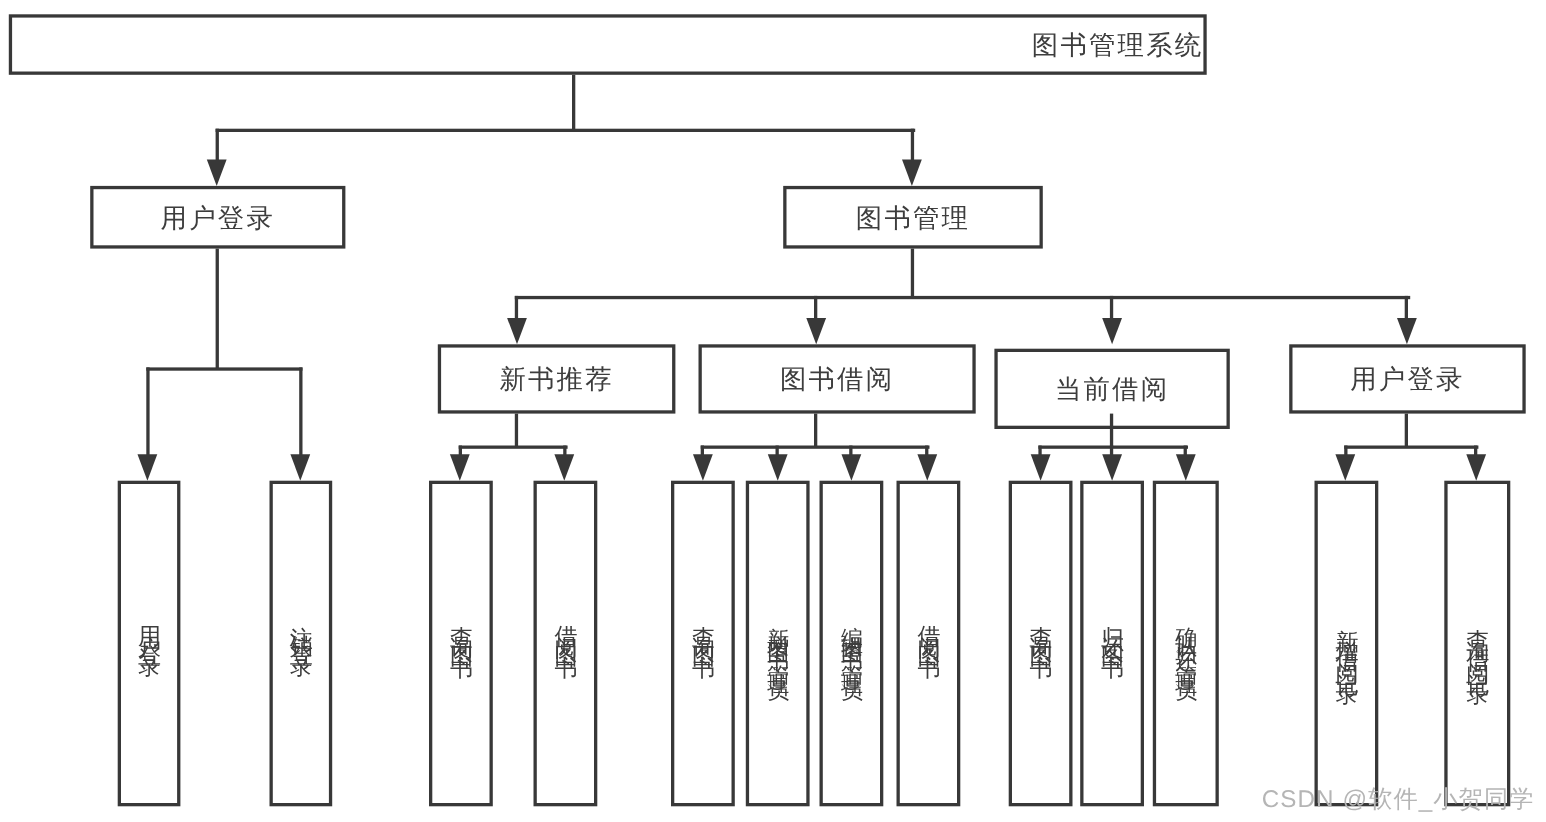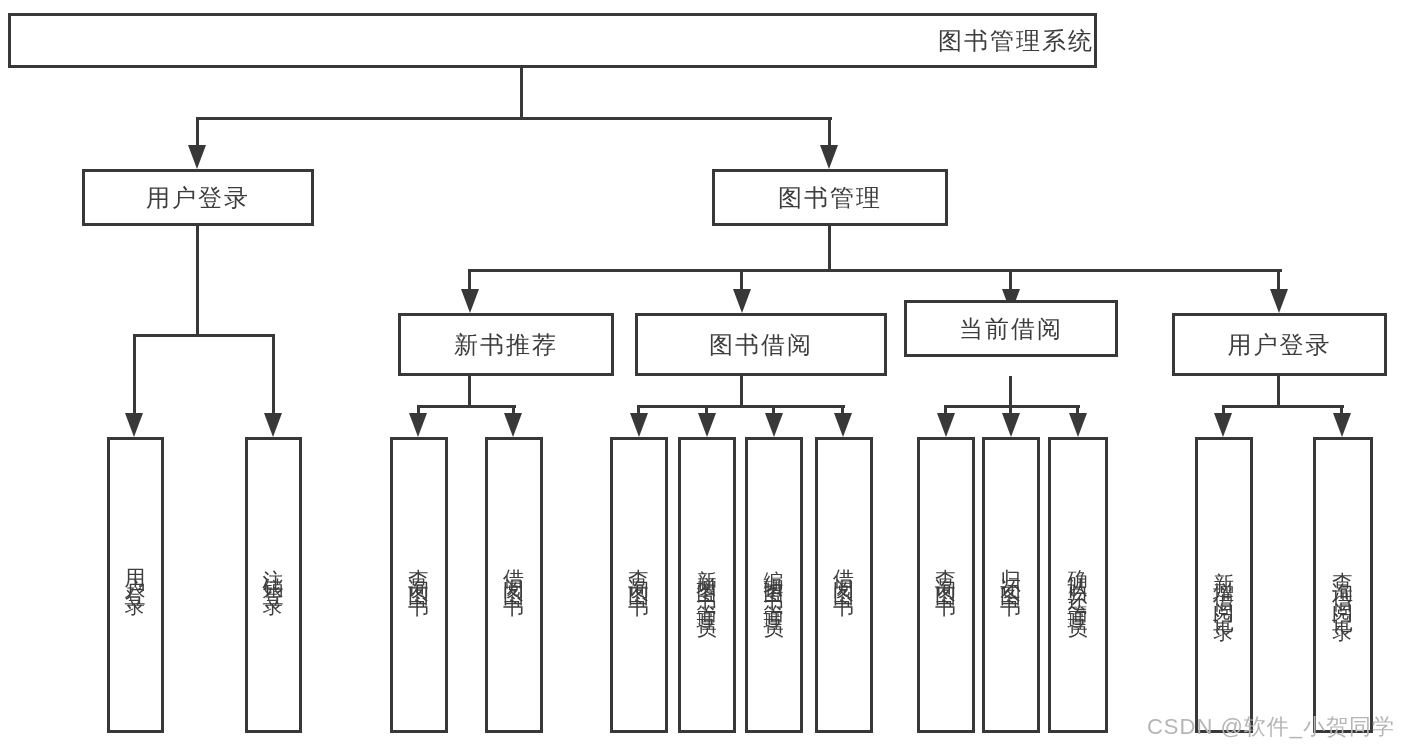--- a/index.html
+++ b/index.html
@@ -111,21 +111,21 @@
   <div class="arrow" style="left:1002px; top:289px;"></div>
   <div class="line" style="left:1277px; top:269px; width:3px; height:24px;"></div>
   <div class="arrow" style="left:1270px; top:289px;"></div>
 
   <div class="box" style="left:362px; top:313px; width:216px; height:63px;margin-left:36px;">
     <span class="hlabel">新书推荐</span>
   </div>
   <div class="box" style="left:635px; top:313px; width:252px; height:63px;">
     <span class="hlabel">图书借阅</span>
   </div>
-  <div class="box" style="left:904px; top:300px; width:214px; height:57px;">
+  <div class="box" style="left:904px; top:317px; width:214px; height:73px;">
     <span class="hlabel">当前借阅</span>
   </div>
   <div class="box" style="left:1172px; top:313px; width:215px; height:63px;">
     <span class="hlabel">用户登录</span>
   </div>
 
   <div class="line" style="left:468px; top:376px; width:3px; height:31px;"></div>
   <div class="line" style="left:417px; top:405px; width:99px; height:3px;"></div>
   <div class="line" style="left:417px; top:405px; width:3px; height:10px;"></div>
   <div class="arrow" style="left:409px; top:413px;"></div>

